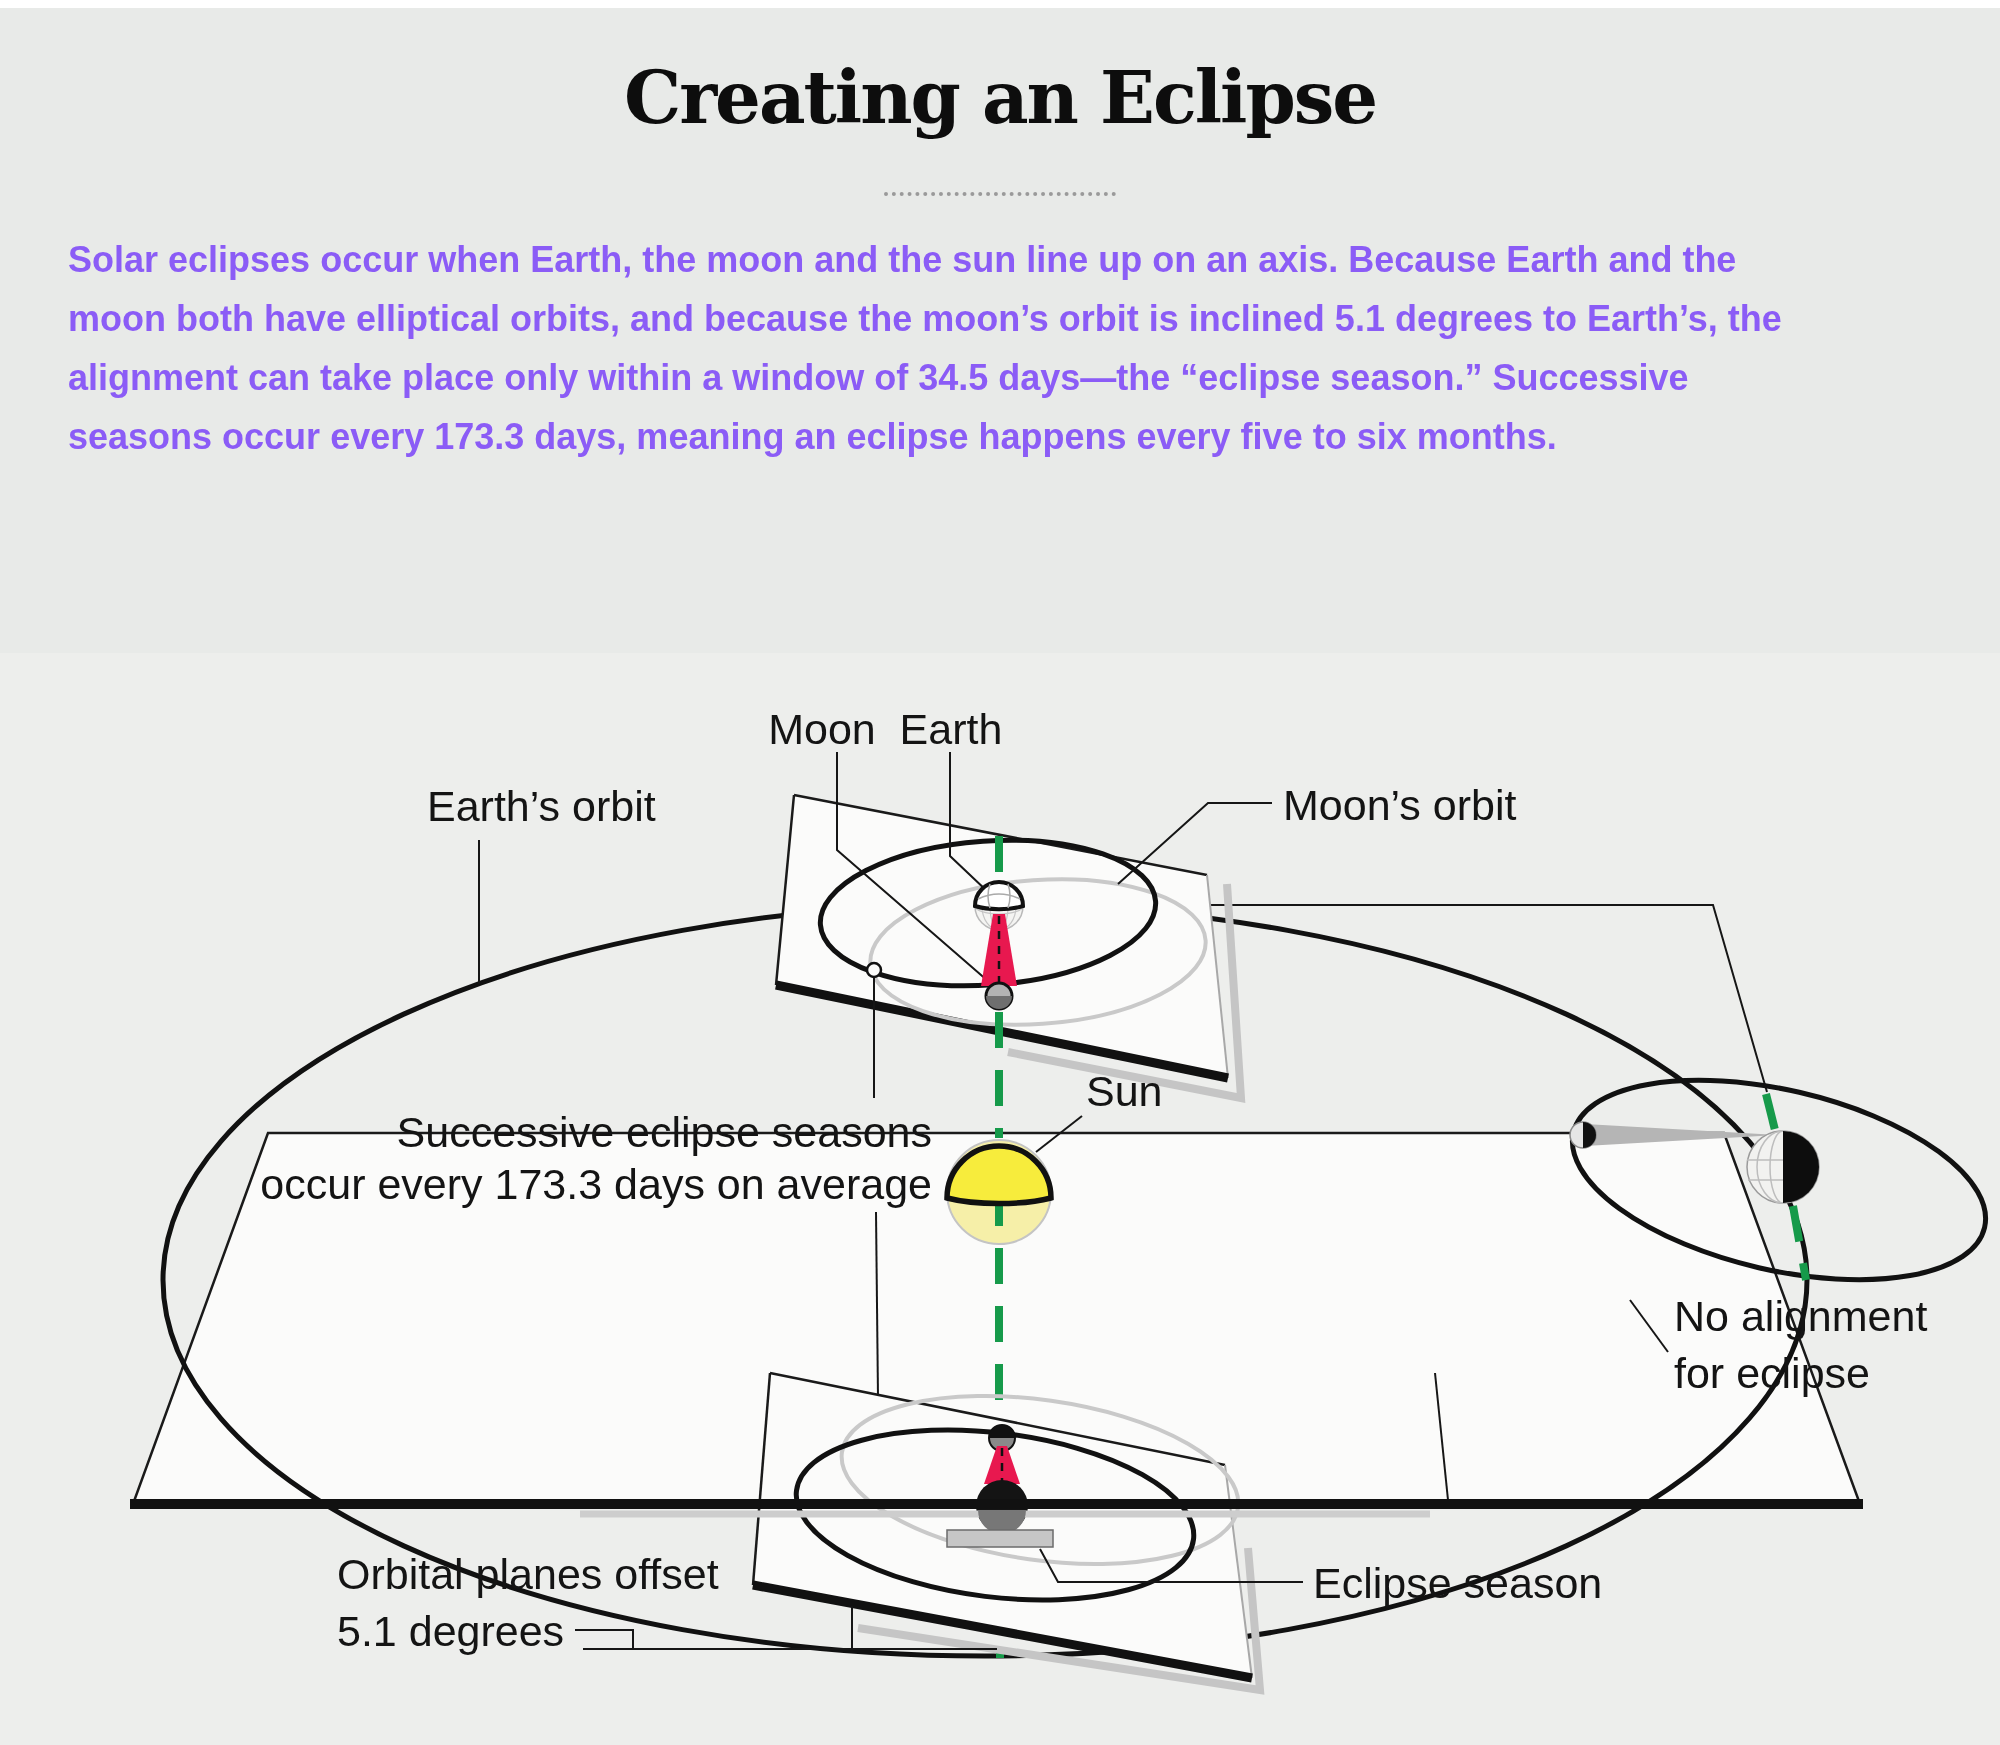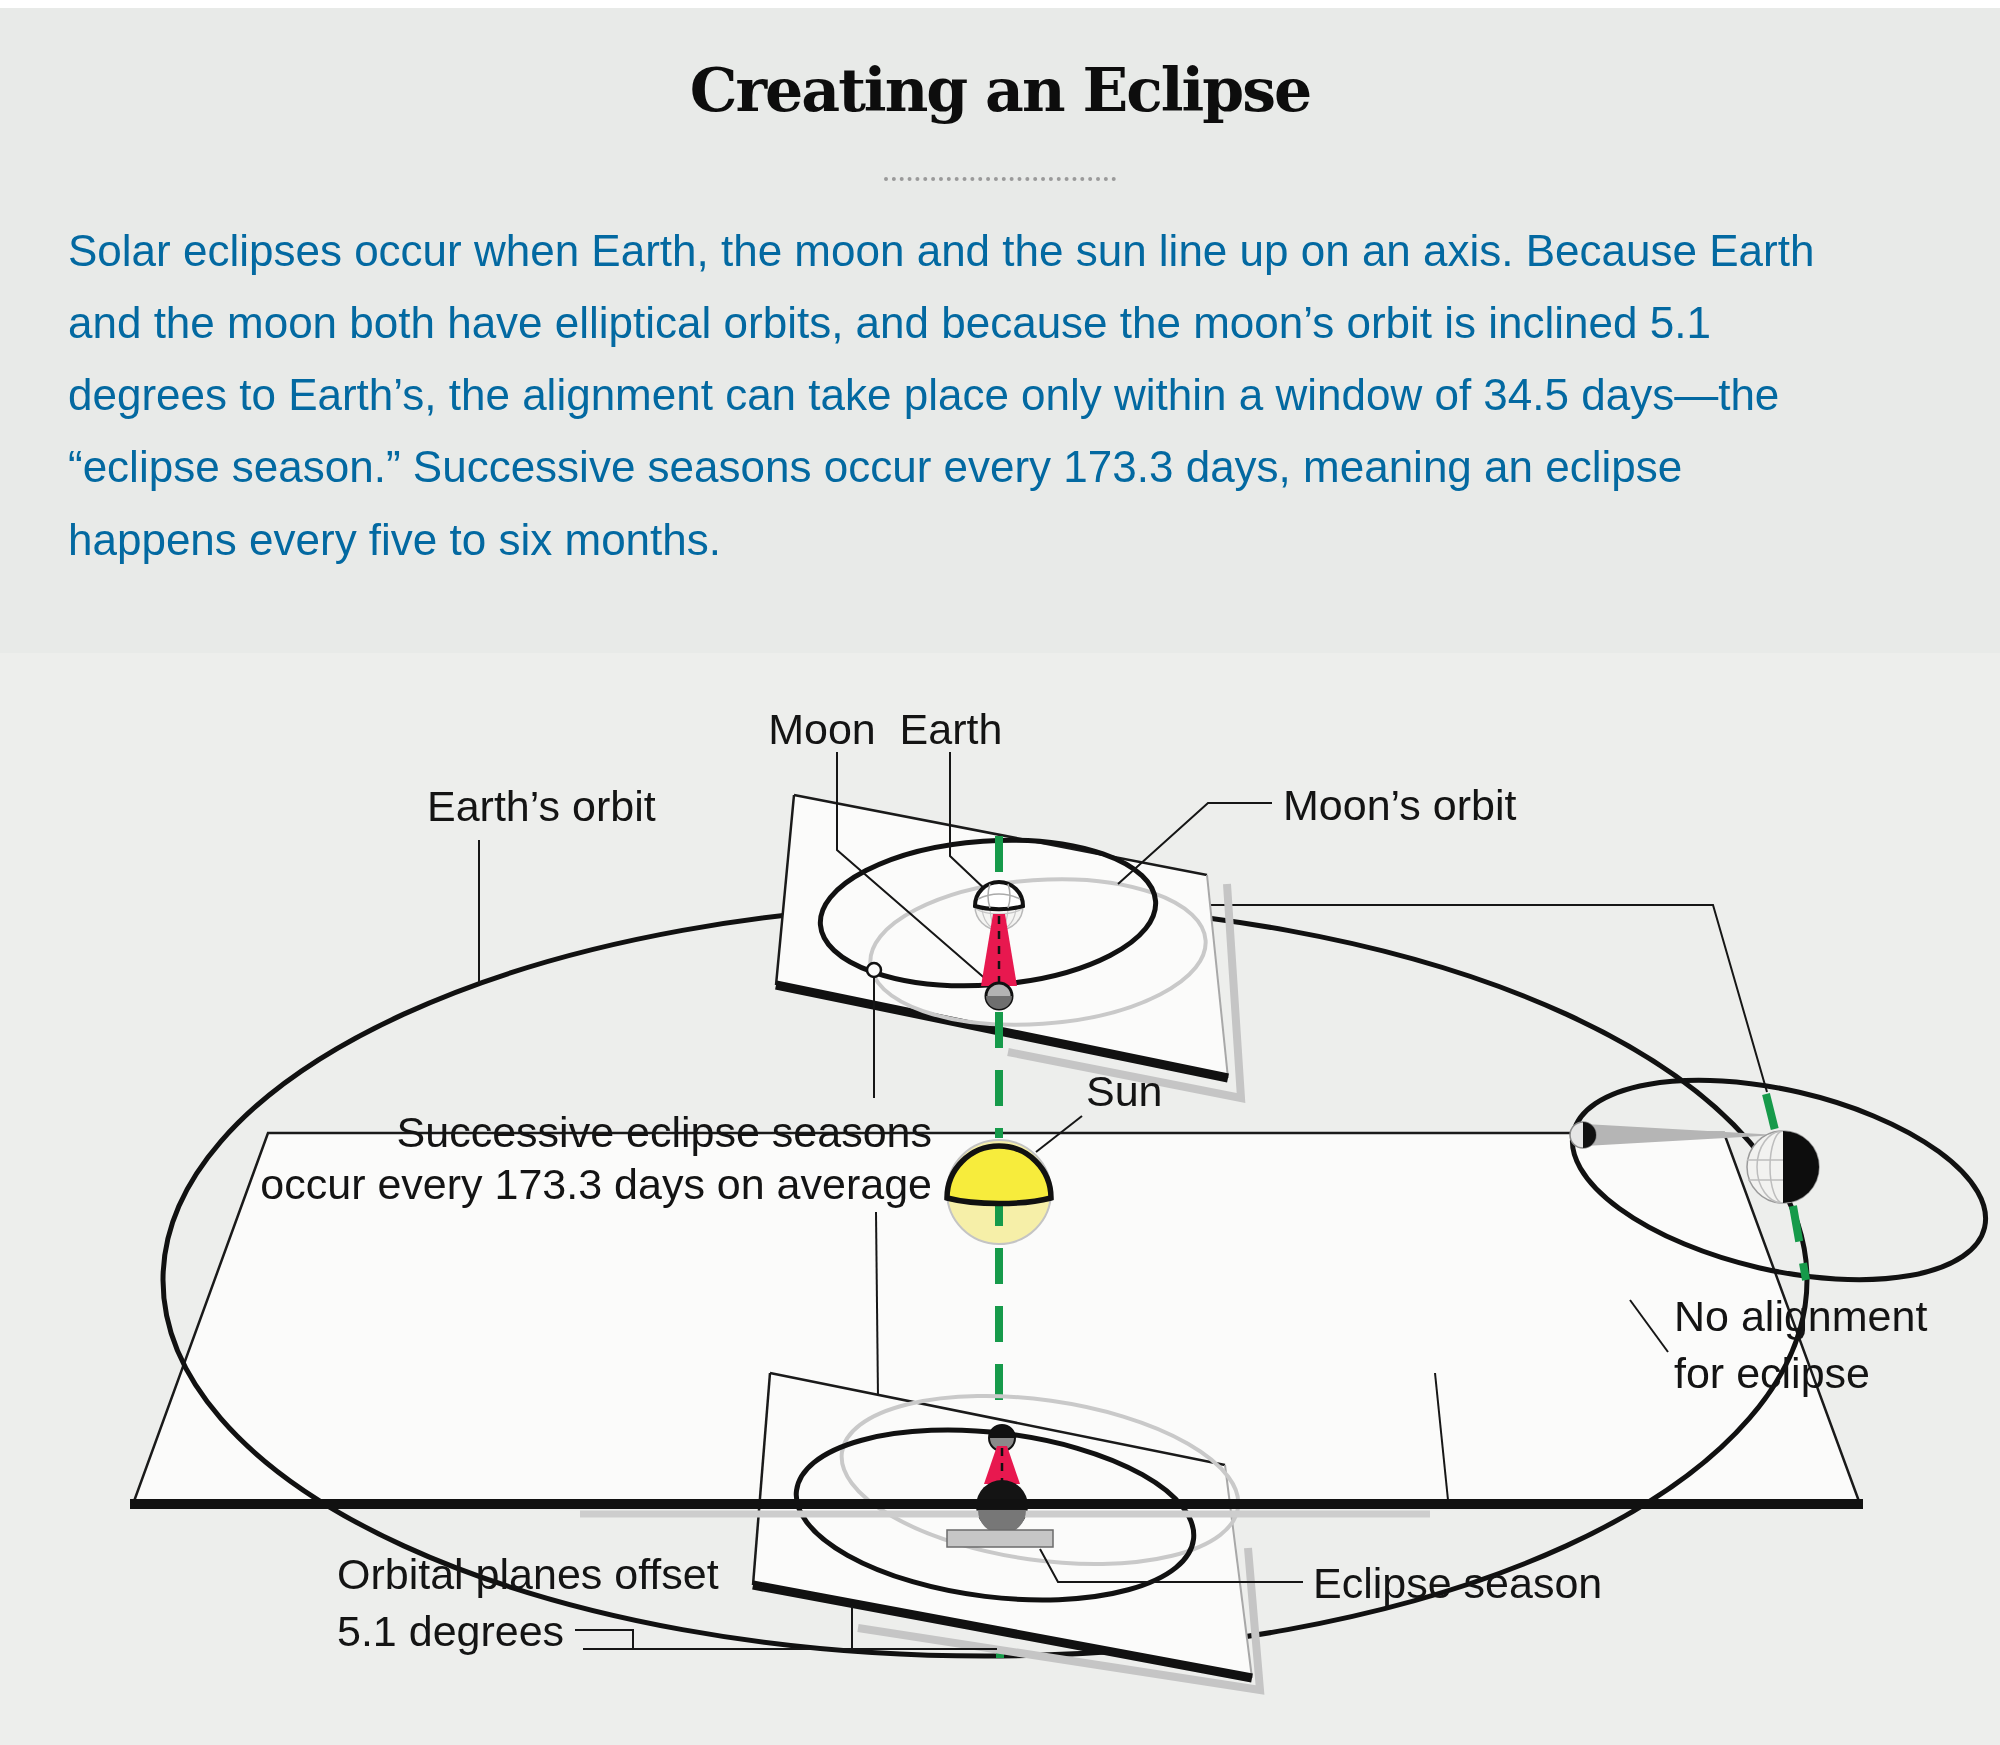--- a/index.html
+++ b/index.html
@@ -13,37 +13,38 @@
   .top-white{height:8px;background:#ffffff;}
   .header-band{
     background:#e8eae8;
     height:645px;
     box-sizing:border-box;
     padding-top:47px;
   }
   .title{
     font-family:"DejaVu Serif","Liberation Serif",serif;
     font-weight:bold;
-    font-size:60px;
+    font-size:72px;
     letter-spacing:-2px;
     color:#0d0d0d;
     text-align:center;
     margin:0;
   }
   .divider{
     width:232px;
     margin:52px auto 0 auto;
     border-bottom:4px dotted #9a9a9a;
   }
   .intro{
     margin:34px 0 0 68px;
     width:1762px;
-    font-size:44px;
+    font-size:36px;
     line-height:1.64;
-    color:#0369a1;
+    color:#8b5cf6;
+    font-weight:bold;
   }
   .diagram-band{
     background:#edeeec;
     height:1092px;
     position:relative;
   }
   svg{position:absolute;left:0;top:0;}
   .svg-wrap{position:absolute;left:0;top:0;width:2000px;height:1745px;pointer-events:none;}
   .lbl{font-family:"Liberation Sans",sans-serif;font-size:43px;fill:#141414;}
   .thin{stroke:#161616;stroke-width:2;fill:none;}

